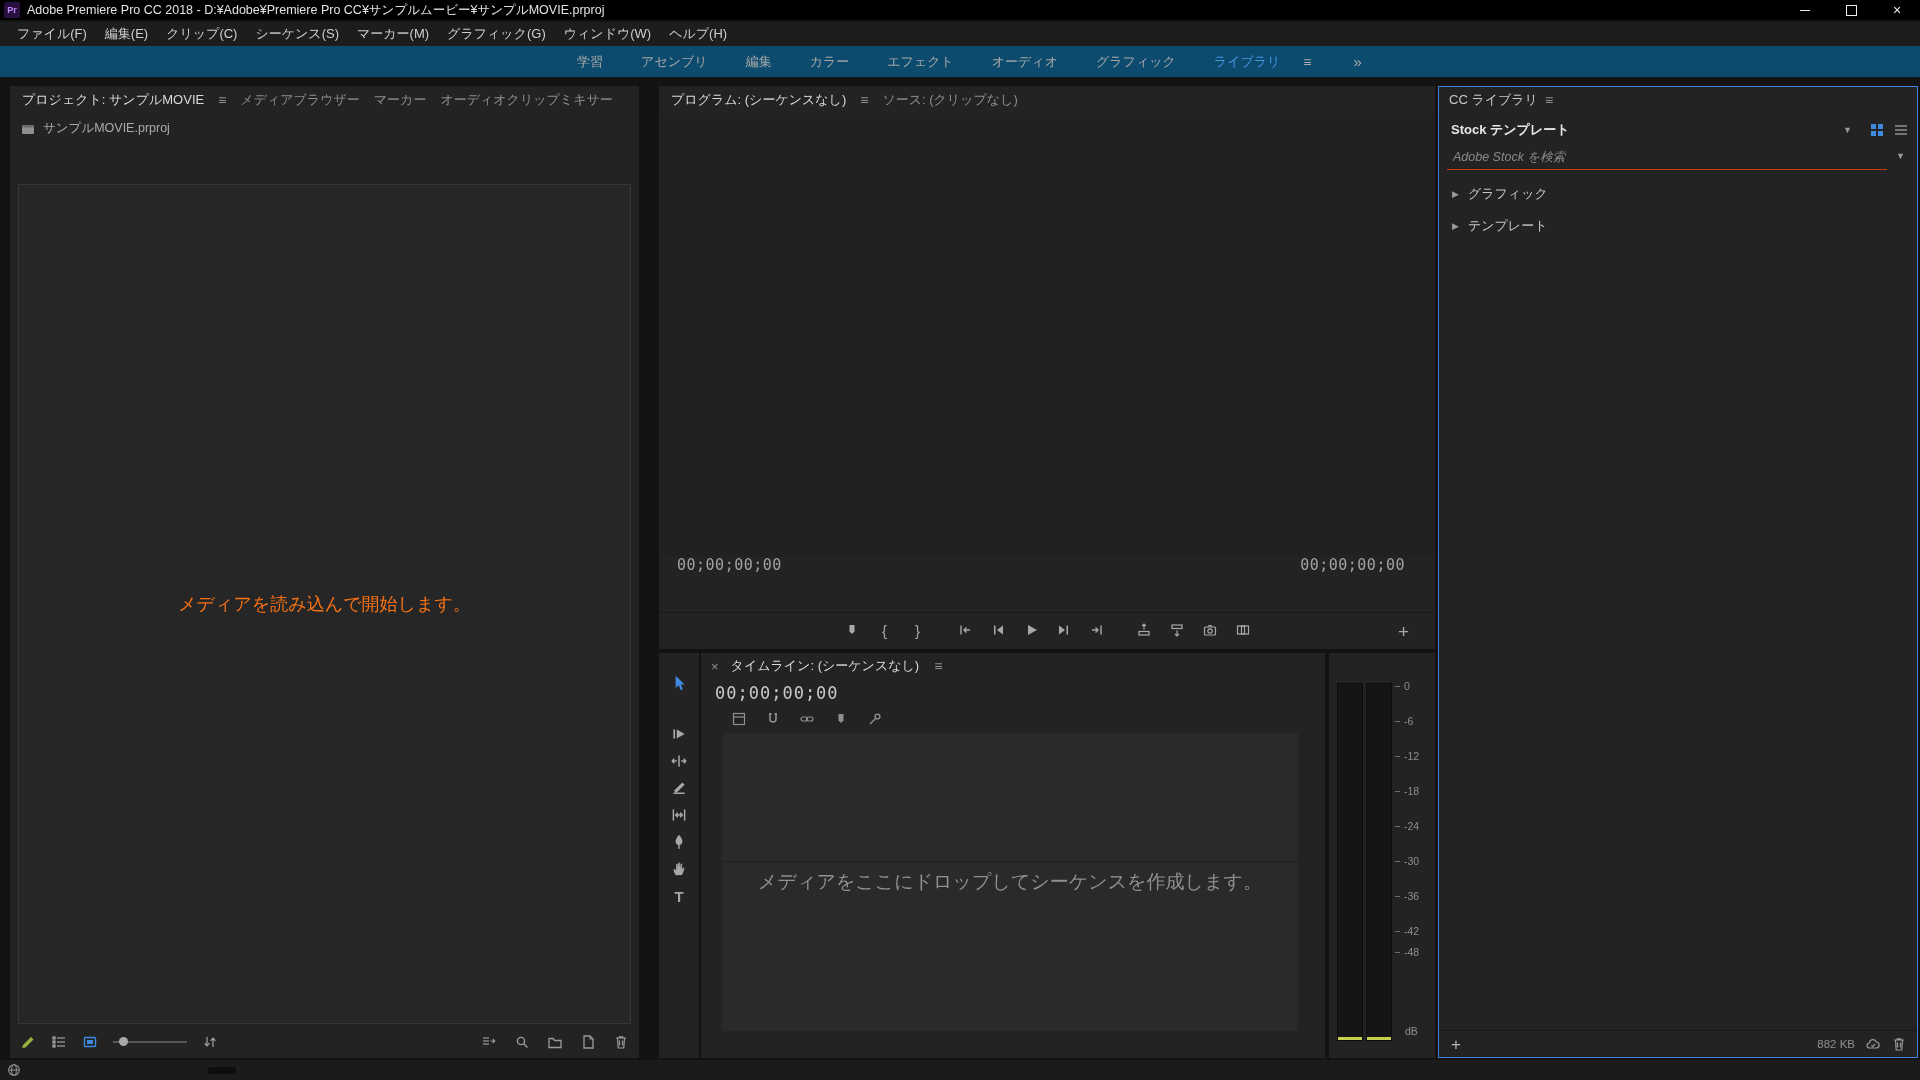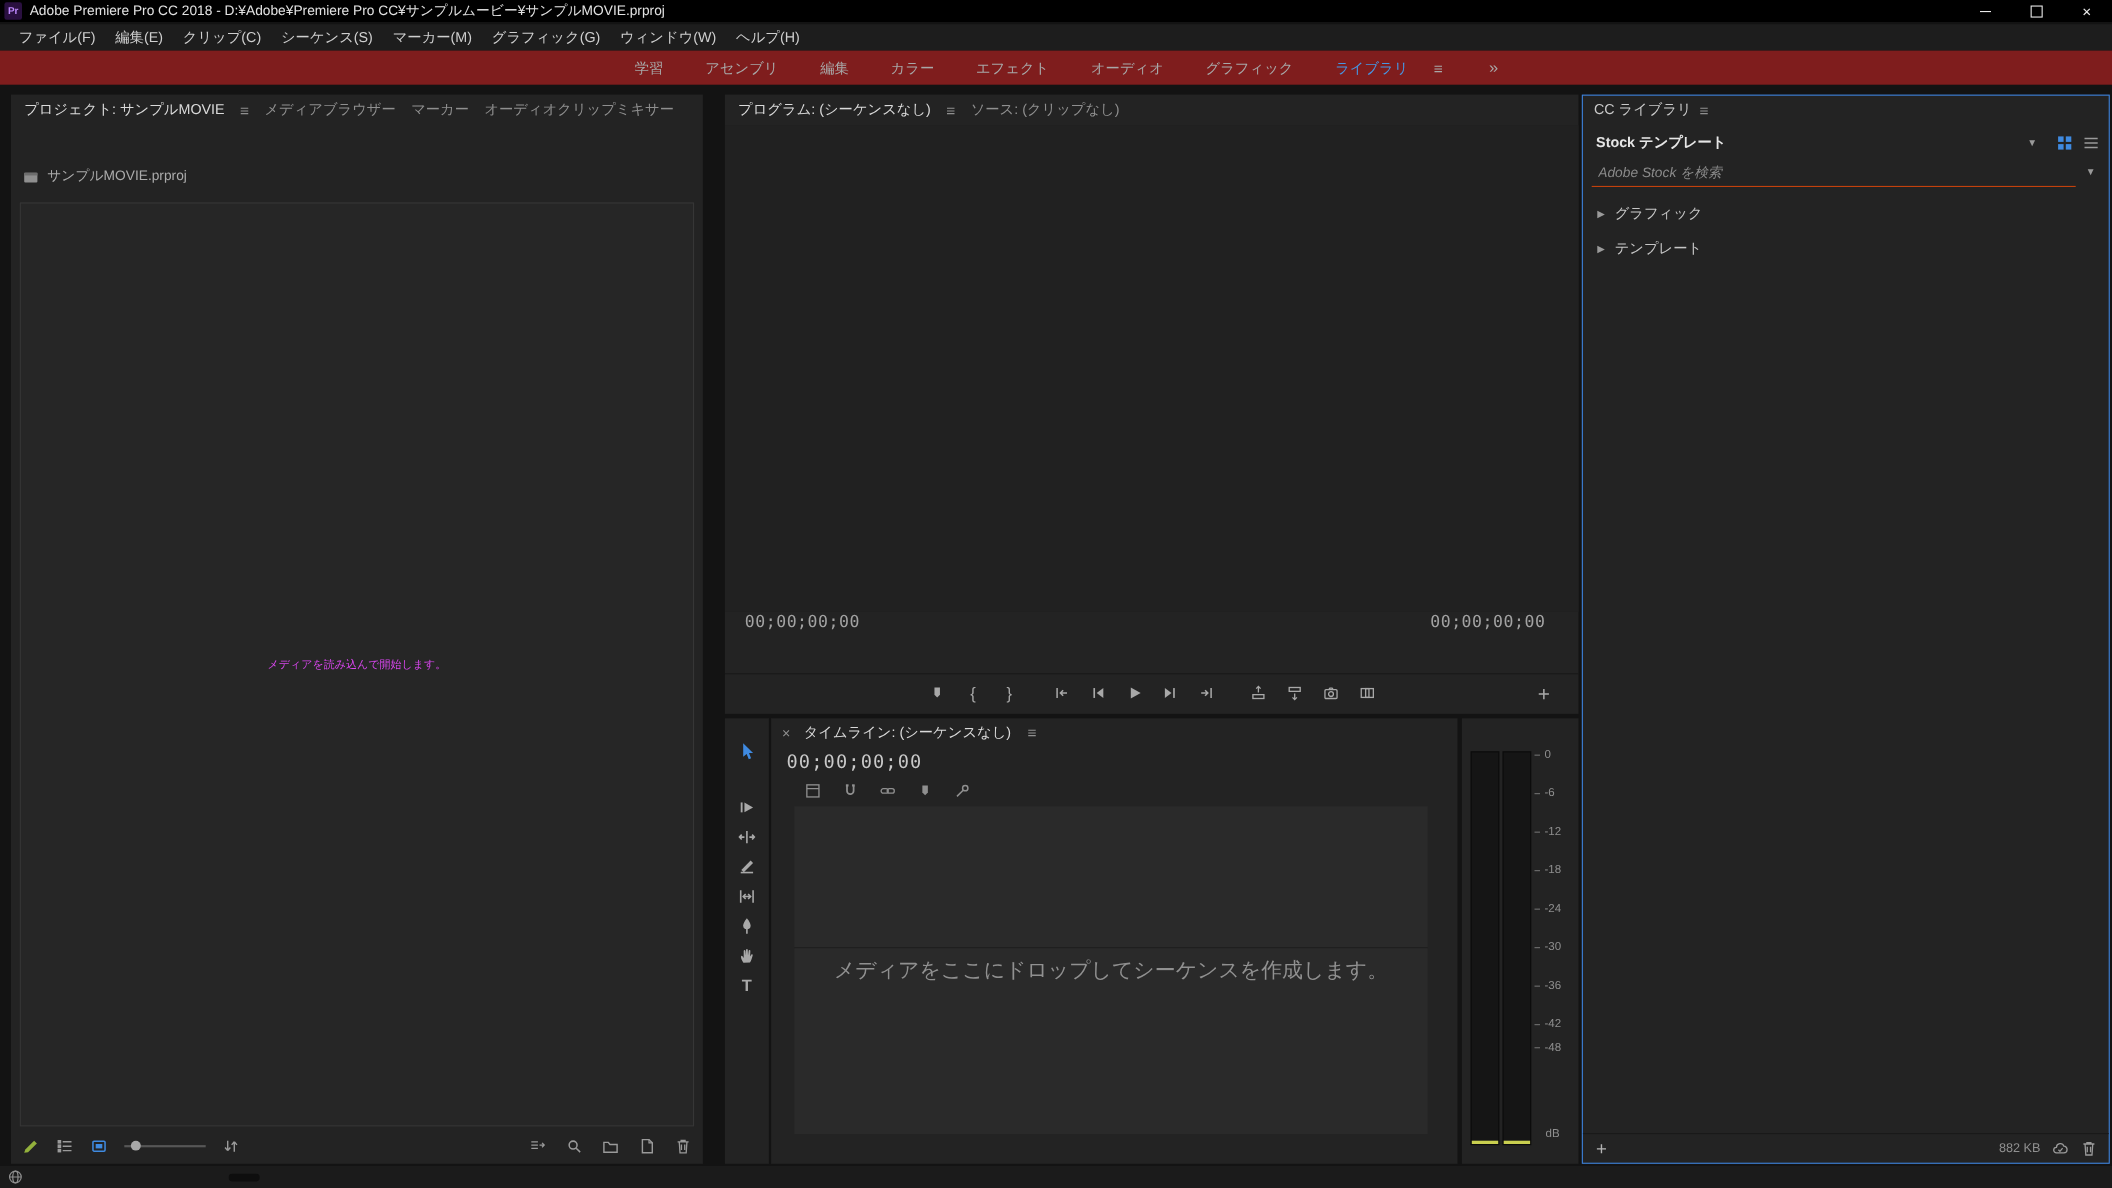--- a/index.html
+++ b/index.html
@@ -12,44 +12,44 @@
             font-size:9px;display:flex;align-items:center;justify-content:center;border-radius:2px;}
   .title-text{font-size:12.5px;color:#e2e2e2;white-space:nowrap;}
   .win-controls{margin-left:auto;display:flex;height:100%;}
   .win-btn{width:46px;height:100%;display:flex;align-items:center;justify-content:center;color:#eaeaea;font-size:14px;}
   .glyph-min{width:10px;height:1px;background:#eaeaea;}
   .glyph-max{width:9px;height:9px;border:1px solid #eaeaea;}
 
   .menubar{position:absolute;top:22px;left:0;width:100%;height:24px;background:#1d1d1d;display:flex;align-items:center;padding-left:8px;box-sizing:border-box;}
   .menu-item{font-size:13px;color:#cfcfcf;padding:0 9px;}
 
-  .workspacebar{position:absolute;top:46px;left:0;width:100%;height:31px;background:#7f1d1d;display:flex;align-items:center;justify-content:center;}
+  .workspacebar{position:absolute;top:46px;left:0;width:100%;height:31px;background:#0c4a6e;display:flex;align-items:center;justify-content:center;}
   .ws-tab{font-size:13px;color:#a8a8a8;margin:0 19px;white-space:nowrap;}
   .ws-tab.active{color:#4796e3;}
   .ws-menu{color:#a8a8a8;font-size:14px;margin-left:4px;}
   .ws-overflow{color:#a8a8a8;font-size:15px;margin-left:42px;}
 
   
   .panel{position:absolute;background:#232323;}
   .tabbar{height:28px;display:flex;align-items:center;overflow:hidden;}
   .tab{font-size:13px;color:#8f8f8f;padding:0 7px;white-space:nowrap;}
   .tab.active{color:#dadada;}
   .panel-menu{color:#8f8f8f;font-size:14px;padding:0 7px;}
   .icon16{width:16px;height:16px;display:block;}
   .icon18{width:18px;height:18px;display:block;}
 
   
-  .proj-breadcrumb{position:absolute;top:34px;left:10px;display:flex;align-items:center;gap:7px;font-size:12.5px;color:#ababab;margin-top:32px;}
+  .proj-breadcrumb{position:absolute;top:34px;left:10px;display:flex;align-items:center;gap:7px;font-size:12.5px;color:#ababab;}
   .proj-searchrow{position:absolute;top:60px;left:0;width:100%;height:26px;}
   .searchbox{position:absolute;left:10px;top:0;width:204px;height:22px;background:#1b1b1b;border:1px solid #0e0e0e;border-radius:2px;display:flex;align-items:center;padding-left:5px;box-sizing:border-box;}
   .searchbox input{background:transparent;border:none;outline:none;color:#cfcfcf;font-size:12px;width:160px;font-family:inherit;}
   .proj-count{position:absolute;right:14px;top:3px;font-size:12px;color:#8f8f8f;}
   .proj-well{position:absolute;left:8px;right:8px;top:98px;bottom:34px;background:#262626;border:1px solid #363636;
              display:flex;align-items:center;justify-content:center;}
-  .empty-msg{font-size:10px;color:#d946ef;}
+  .empty-msg{font-size:18px;color:#f97316;}
   .proj-toolbar{position:absolute;left:0;right:0;bottom:0;height:32px;display:flex;align-items:center;}
   .pt-left{display:flex;align-items:center;gap:15px;margin-left:10px;}
   .pt-right{position:absolute;right:10px;display:flex;align-items:center;gap:17px;}
   .zoomslider{width:74px;height:2px;background:#565656;position:relative;}
   .zoomknob{position:absolute;left:6px;top:-4px;width:9px;height:9px;border-radius:50%;background:#a8a8a8;}
 
   
   .viewer{position:absolute;left:0;right:0;top:28px;height:442px;background:#212121;}
   .tc-row{position:absolute;left:0;right:0;top:470px;height:22px;}
   .timecode{font-family:"DejaVu Sans Mono","Liberation Mono",monospace;font-size:15px;color:#a2a2a2;letter-spacing:.5px;}

